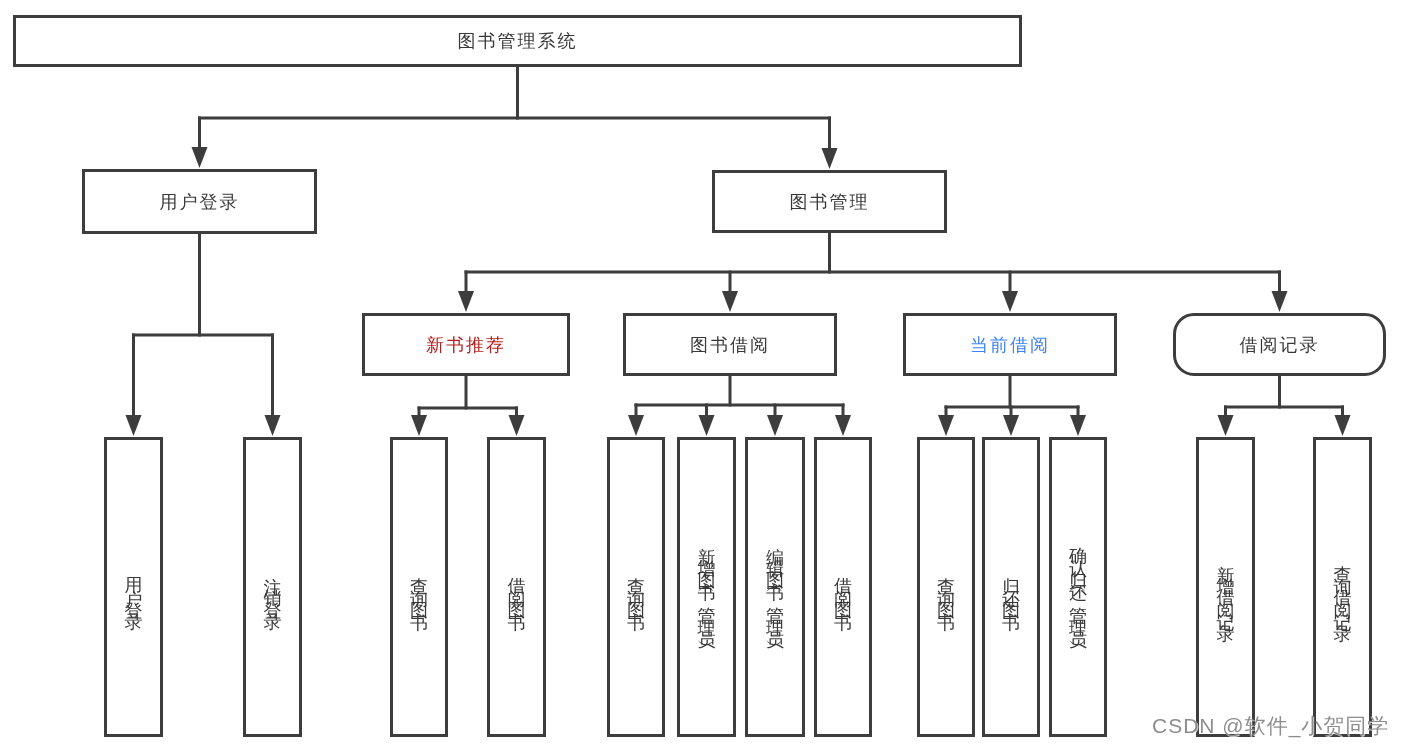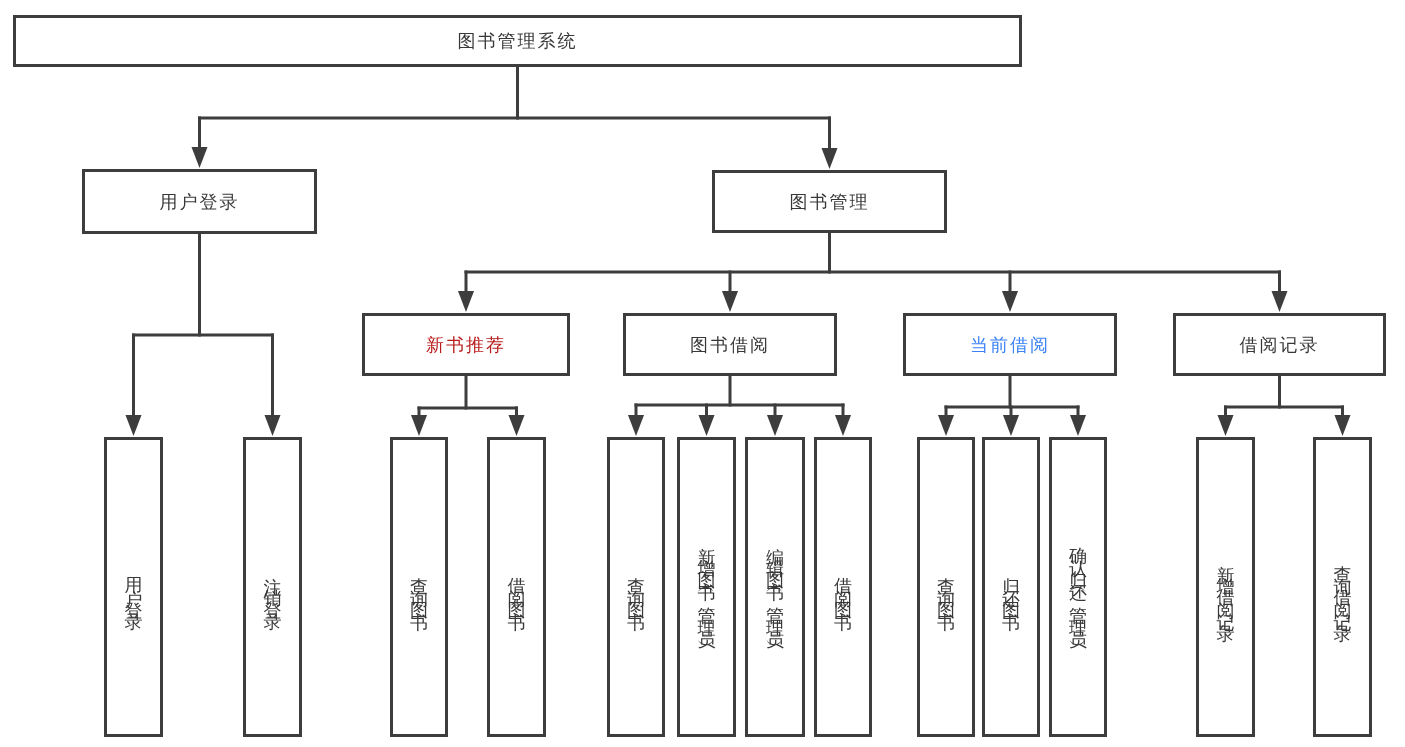--- a/index.html
+++ b/index.html
@@ -126,21 +126,21 @@
       </div>
       <div class="node horizontal" style="left: 362px; top: 313px; width: 208px; height: 63px; border-color: rgb(61, 61, 61); color: #b91c1c;">
         <span class="node-label">新书推荐</span>
       </div>
       <div class="node horizontal" style="left: 623px; top: 313px; width: 214px; height: 63px; border-color: rgb(61, 61, 61); color: rgb(56, 56, 56); justify-content: center;">
         <span class="node-label">图书借阅</span>
       </div>
       <div class="node horizontal" style="left: 903px; top: 313px; width: 214px; height: 63px; border-color: rgb(61, 61, 61); color: #3b82f6;">
         <span class="node-label">当前借阅</span>
       </div>
-      <div class="node horizontal" style="left: 1173px; top: 313px; width: 213px; height: 63px; border-color: rgb(61, 61, 61); color: rgb(56, 56, 56);">
+      <div class="node horizontal" style="left: 1173px; top: 313px; width: 213px; height: 63px; border-color: rgb(61, 61, 61); color: rgb(56, 56, 56); border-radius: 21px;">
         <span class="node-label">借阅记录</span>
       </div>
       <div class="node vertical" style="left: 104px; top: 437px; width: 59px; height: 300px; border-color: rgb(61, 61, 61); color: rgb(56, 56, 56);">
         <span class="node-label">用户登录</span>
       </div>
       <div class="node vertical" style="left: 243px; top: 437px; width: 59px; height: 300px; border-color: rgb(61, 61, 61); color: rgb(56, 56, 56);">
         <span class="node-label">注销登录</span>
       </div>
       <div class="node vertical" style="left: 390px; top: 437px; width: 58px; height: 300px; border-color: rgb(61, 61, 61); color: rgb(56, 56, 56);">
         <span class="node-label">查询图书</span>
@@ -169,13 +169,14 @@
       <div class="node vertical" style="left: 1049px; top: 437px; width: 58px; height: 300px; border-color: rgb(61, 61, 61); color: rgb(56, 56, 56);">
         <span class="node-label">确认归还（管理员）</span>
       </div>
       <div class="node vertical" style="left: 1196px; top: 437px; width: 59px; height: 300px; border-color: rgb(61, 61, 61); color: rgb(56, 56, 56);">
         <span class="node-label">新增借阅记录</span>
       </div>
       <div class="node vertical" style="left: 1313px; top: 437px; width: 59px; height: 300px; border-color: rgb(61, 61, 61); color: rgb(56, 56, 56);">
         <span class="node-label">查询借阅记录</span>
       </div>
     </div>
+  <div id="watermark">CSDN @软件_小贺同学</div>
 </div>
 
 </body></html>

